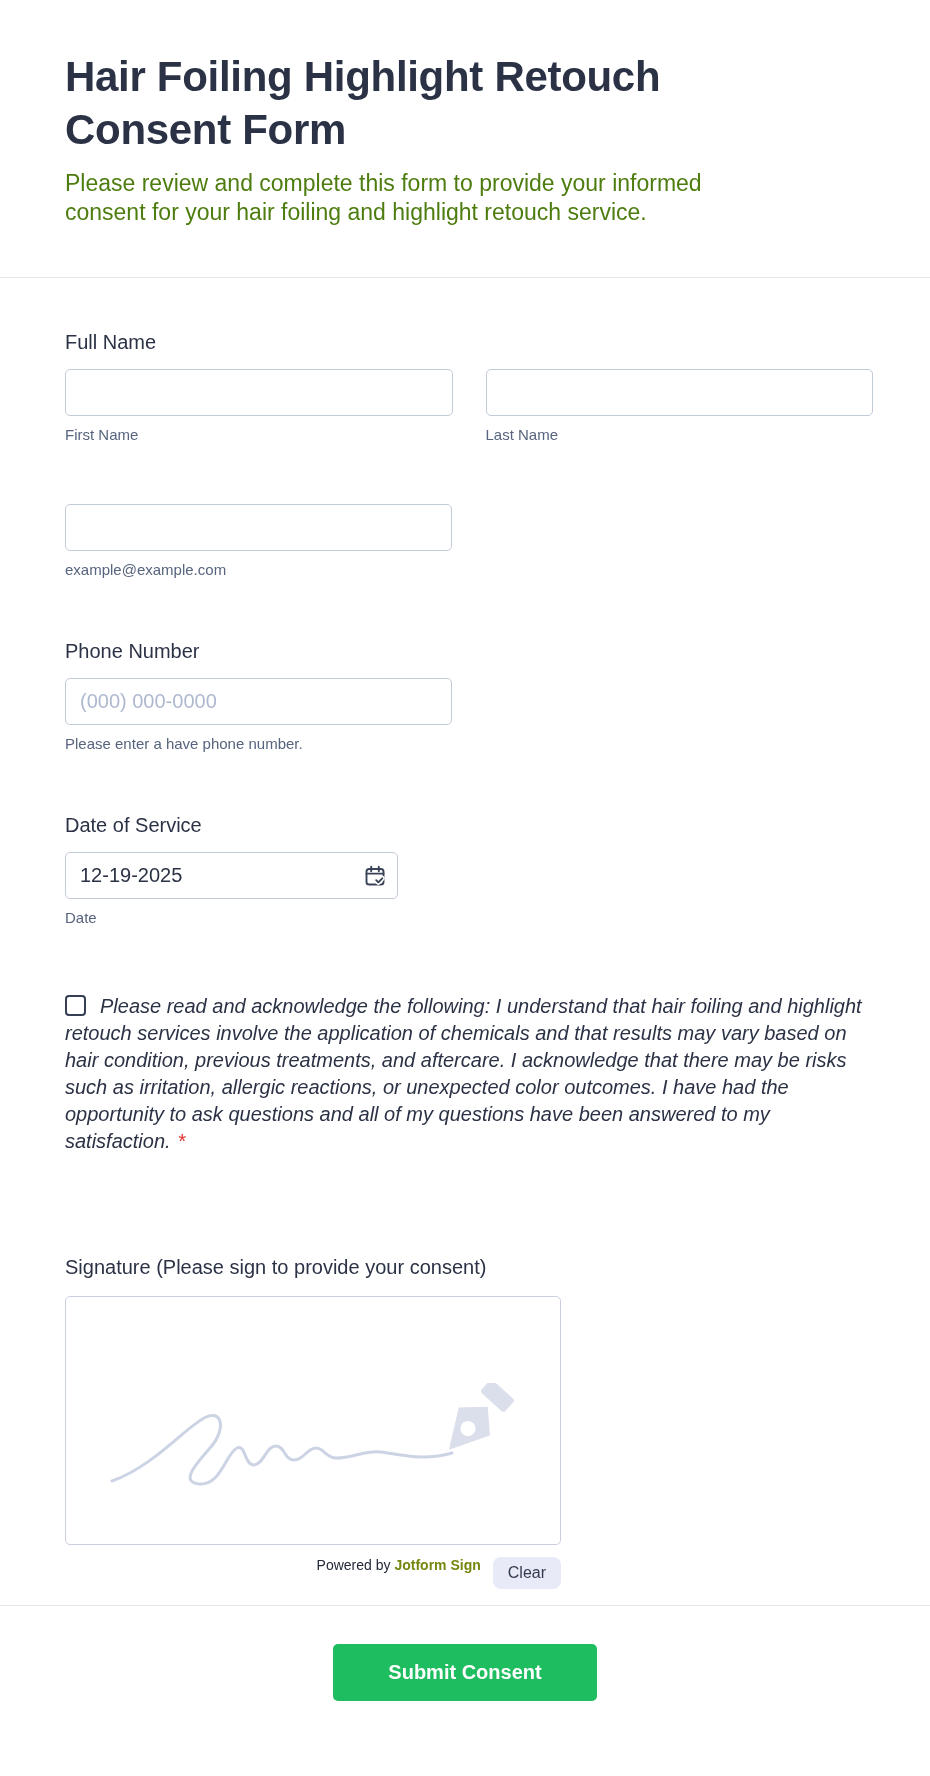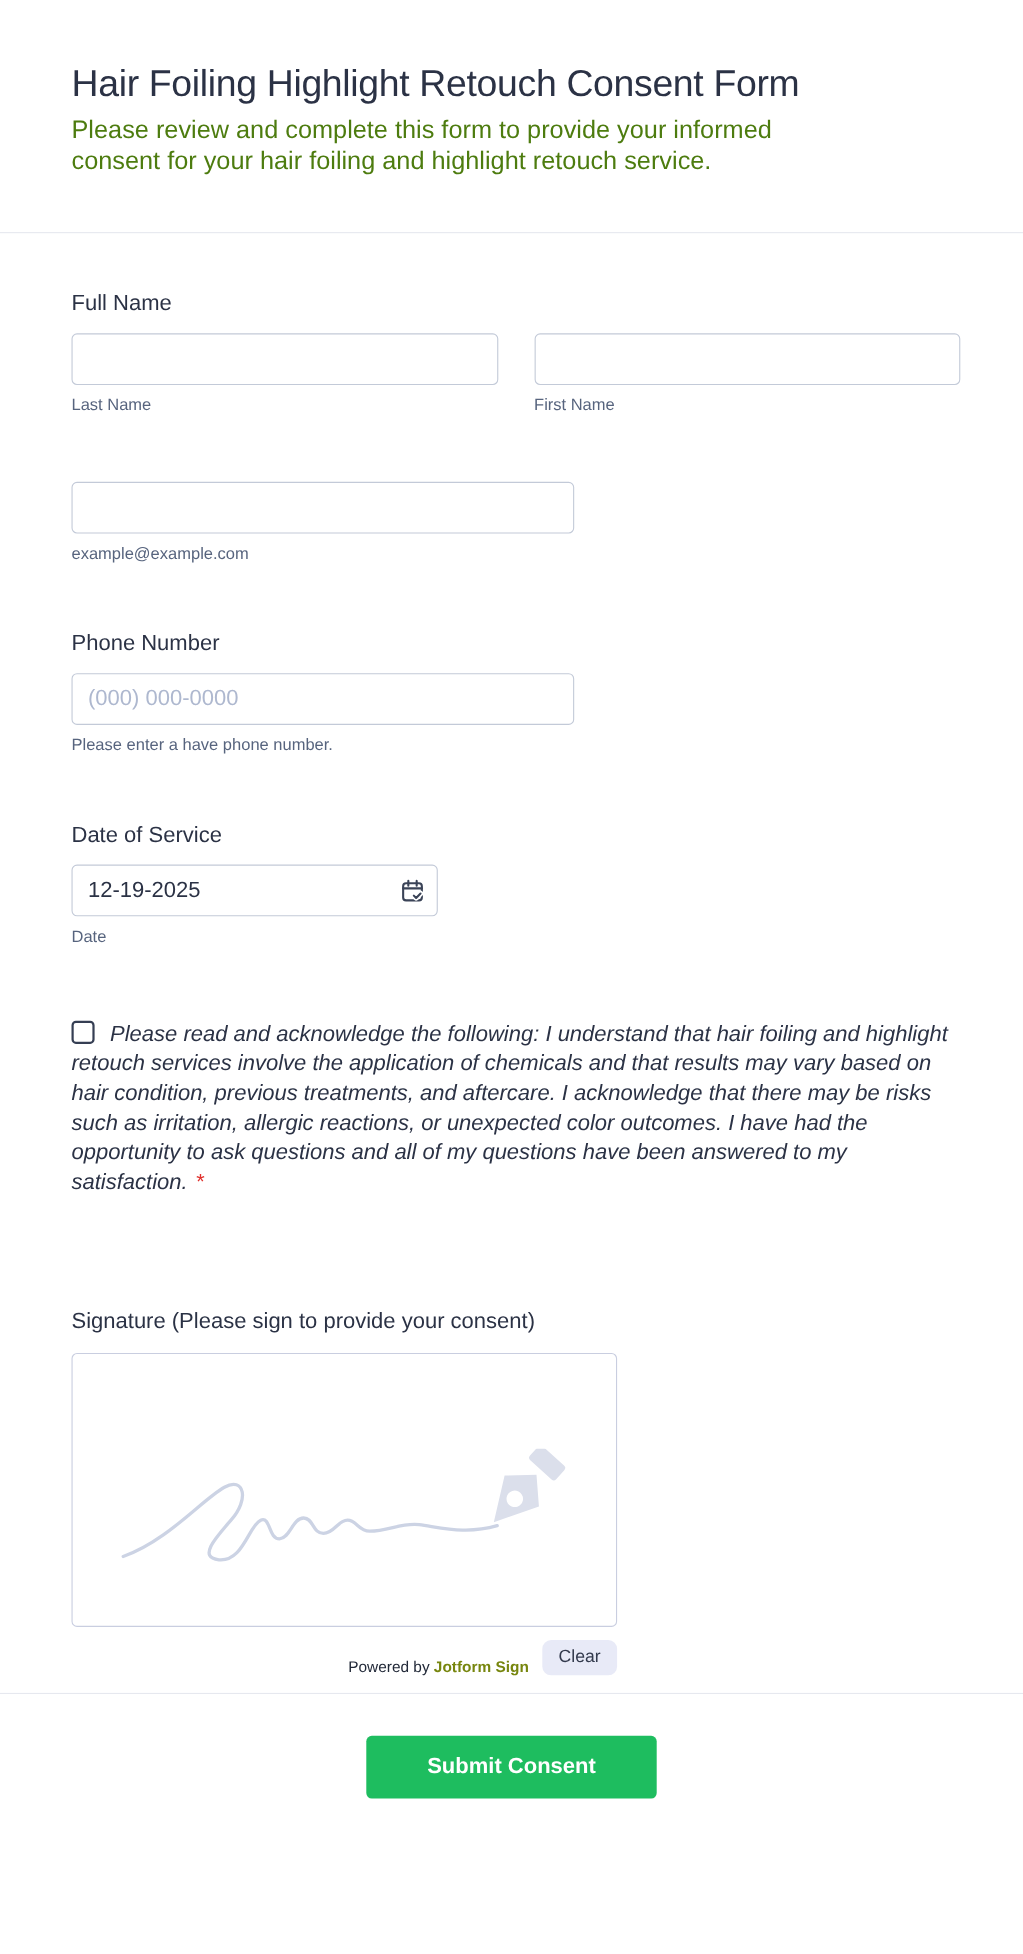--- a/index.html
+++ b/index.html
@@ -22,41 +22,42 @@
     font-family:"Liberation Sans", sans-serif;
     color:var(--text-dark);
     overflow-x:hidden;
   }
   .page{width:930px;min-height:1776px;background:#fff;}
   .pad{padding-left:65px;padding-right:57px;}
 
   
   .form-header{padding-top:50px;padding-bottom:50px;}
   h1.title{
-    font-size:34px;line-height:53px;font-weight:400;
+    font-size:42px;line-height:53px;font-weight:700;
     letter-spacing:-0.3px;max-width:740px;color:var(--text-dark);
+    margin-bottom:13px;
   }
   p.subtitle{
     font-size:23px;line-height:29px;color:#4d7c0f;max-width:710px;font-weight:400;
   }
   hr.divider{border:none;border-top:1px solid var(--divider);height:0;}
 
   
   .form-body{padding-top:52px;}
   .field{margin-bottom:60px;}
   .field-label{
     display:block;font-size:20px;line-height:24px;font-weight:500;
     color:var(--text-dark);margin-bottom:15px;
   }
   .sublabel{
     display:block;font-size:15px;line-height:18px;color:var(--sublabel);
     margin-top:10px;font-weight:400;
   }
   .text-input{
-    display:block;width:457px;height:47px;
+    display:block;width:387px;height:47px;
     border:1px solid var(--border);border-radius:5px;background:#fff;
     font-family:"Liberation Sans", sans-serif;
     font-size:20px;color:var(--text-dark);padding:0 14px;outline:none;
   }
   .text-input::placeholder{color:var(--placeholder);opacity:1;}
   .name-row{display:flex;gap:33px;max-width:808px;}
   .name-col{flex:1;}
   .name-col .text-input{width:100%;}
 
   
@@ -83,21 +84,21 @@
   .sig-pad{
     position:relative;width:496px;height:249px;
     border:1px solid #c9cee0;border-radius:5px;background:#fff;cursor:crosshair;
   }
   .sig-hint{
     position:absolute;left:0;right:0;top:98px;text-align:center;
     font-size:20px;color:var(--sign-hint);
   }
   .sig-art{position:absolute;left:38px;top:86px;pointer-events:none;}
   .sig-footer{
-    width:496px;display:flex;justify-content:flex-end;align-items:flex-end;
+    width:496px;display:flex;justify-content:flex-end;align-items:flex-start;
     margin-top:12px;gap:12px;
   }
   .powered{font-size:14px;color:#222938;white-space:nowrap;}
   .powered .brand{font-weight:700;color:var(--brand-olive);}
   .clear-btn{
     background:#e8eaf7;border:none;border-radius:8px;
     font-family:"Liberation Sans", sans-serif;
     font-size:16px;color:#333a4d;padding:7px 15px;cursor:pointer;
   }
 
@@ -122,25 +123,25 @@
 
   <hr class="divider">
 
   <main class="form-body pad">
 
     <div class="field">
       <span class="field-label">Full Name</span>
       <div class="name-row">
         <div class="name-col">
           <input class="text-input" type="text" value="" style="">
-          <span class="sublabel">Last Name</span>
+          <span class="sublabel">First Name</span>
         </div>
         <div class="name-col">
           <input class="text-input" type="text" value="" style="">
-          <span class="sublabel">First Name</span>
+          <span class="sublabel">Last Name</span>
         </div>
       </div>
     </div>
 
     <div class="field">
       <input class="text-input" type="text" value="" style="">
       <span class="sublabel">example@example.com</span>
     </div>
 
     <div class="field">

